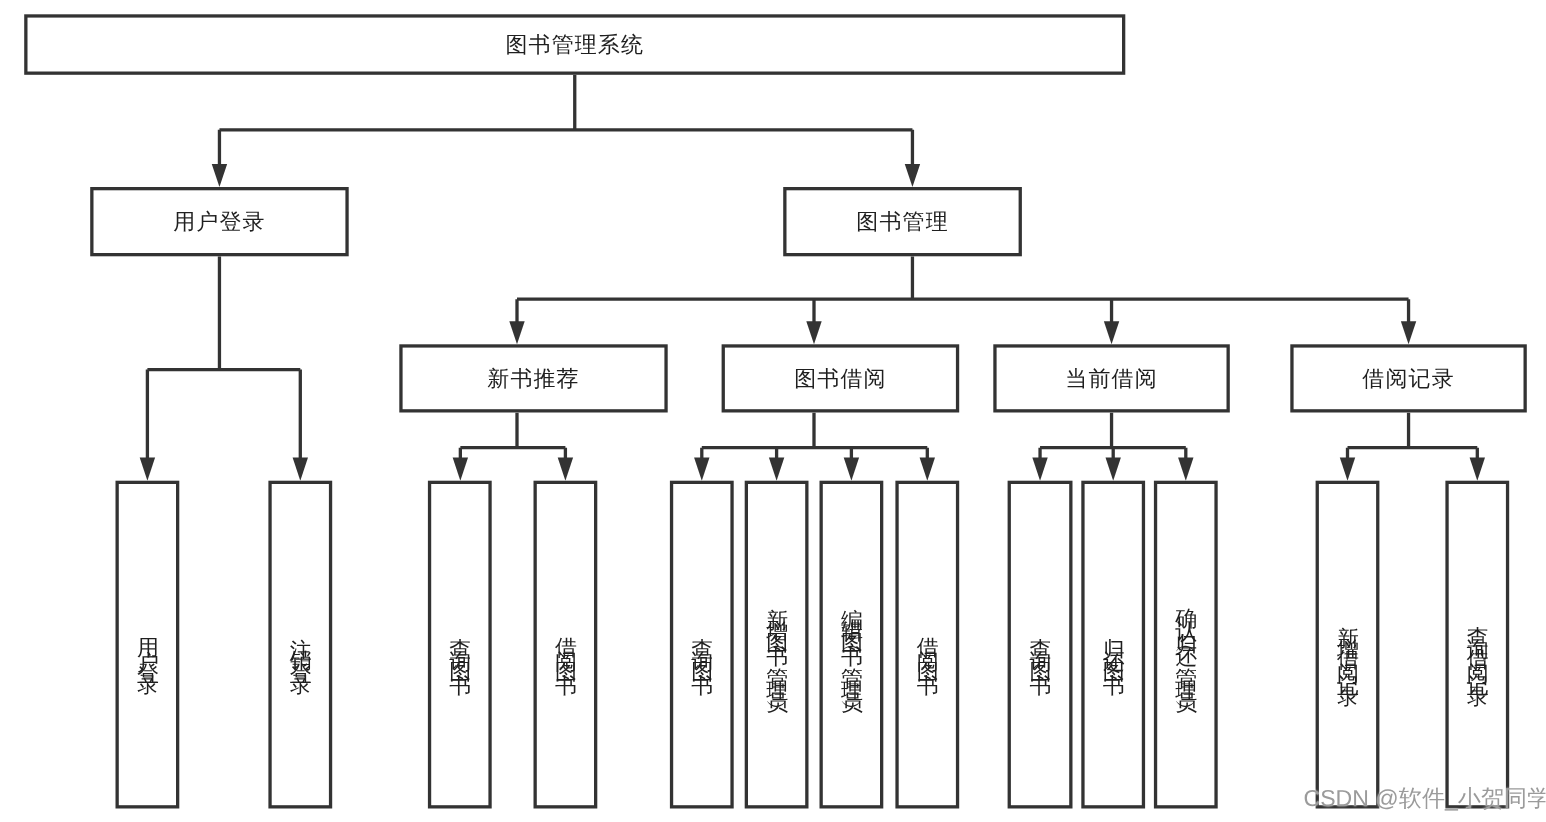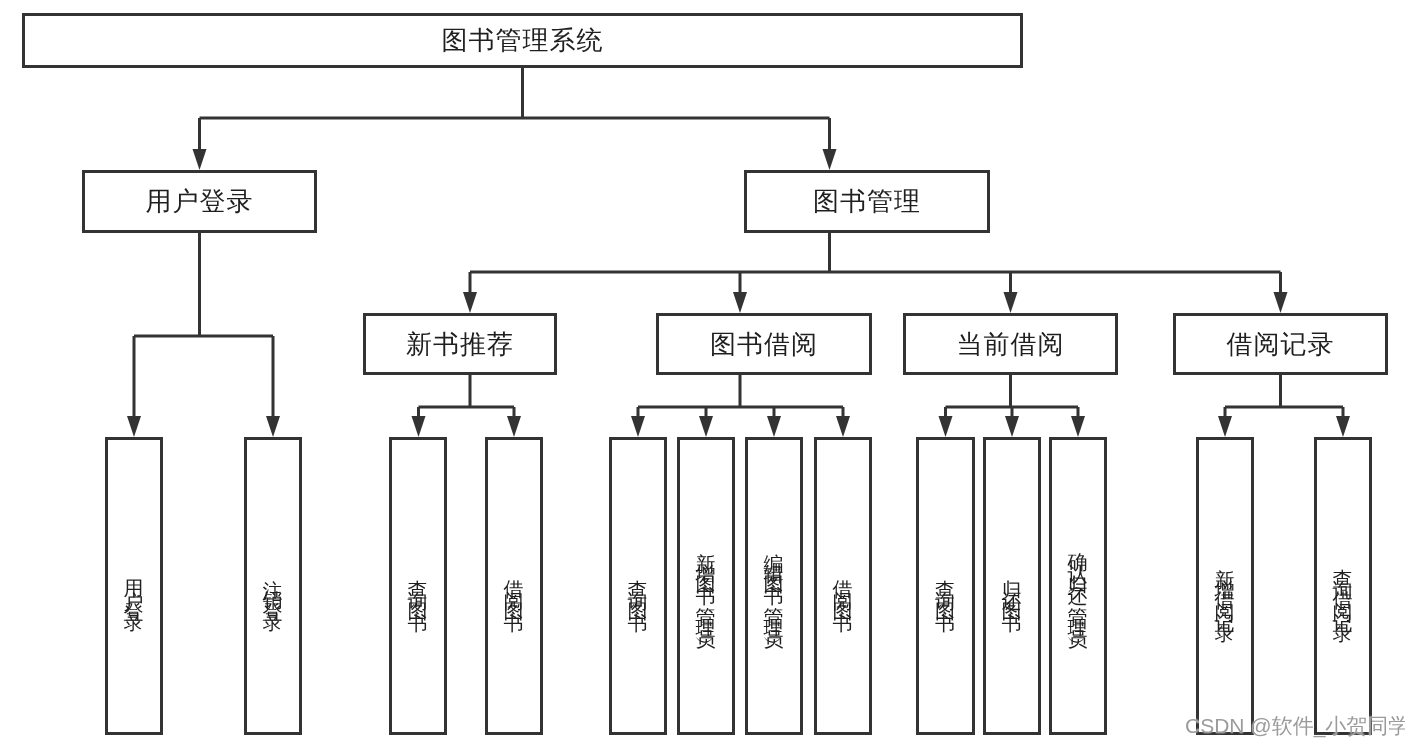--- a/index.html
+++ b/index.html
@@ -10,21 +10,21 @@
     color:#1f1f1f;
   }
   #stage{position:absolute;left:0;top:0;width:1405px;height:747px;}
   svg.connectors{position:absolute;left:0;top:0;z-index:1;}
   .node{
     position:absolute;z-index:2;
     box-sizing:border-box;
     border:3px solid #333333;
     background:#ffffff;
     display:flex;align-items:center;justify-content:center;
-    font-size:26px;letter-spacing:1px;
+    font-size:20px;letter-spacing:1px;
     white-space:nowrap;
   }
   .vnode{
     writing-mode:vertical-rl;
     text-orientation:mixed;
     font-size:20px;
     letter-spacing:11px;
     line-height:1;
     white-space:nowrap;
   }
@@ -84,23 +84,23 @@
       <polygon points="1071,416 1085,416 1078,437"></polygon>
 
       <polygon points="1218,416 1232,416 1225,437"></polygon>
       <polygon points="1336,416 1350,416 1343,437"></polygon>
     </g>
   </svg>
 
   <div class="node" style="left:22px;top:13px;width:1001px;height:55px;">图书管理系统</div>
 
   <div class="node" style="left:82px;top:170px;width:235px;height:63px;">用户登录</div>
-  <div class="node" style="left:712px;top:170px;width:246px;height:63px;margin-left:32px;">图书管理</div>
+  <div class="node" style="left:712px;top:170px;width:217px;height:63px;">图书管理</div>
 
-  <div class="node" style="left:363px;top:313px;width:194px;height:62px;">新书推荐</div>
+  <div class="node" style="left:363px;top:313px;width:244px;height:62px;">新书推荐</div>
   <div class="node" style="left:632px;top:313px;width:216px;height:62px;margin-left:24px;">图书借阅</div>
   <div class="node" style="left:903px;top:313px;width:215px;height:62px;">当前借阅</div>
   <div class="node" style="left:1173px;top:313px;width:215px;height:62px;text-align:center;">借阅记录</div>
 
   <div class="node vnode" style="left:105px;top:437px;width:58px;height:298px;">用户登录</div>
   <div class="node vnode" style="left:244px;top:437px;width:58px;height:298px;">注销登录</div>
 
   <div class="node vnode" style="left:389px;top:437px;width:58px;height:298px;">查询图书</div>
   <div class="node vnode" style="left:485px;top:437px;width:58px;height:298px;">借阅图书</div>
 

